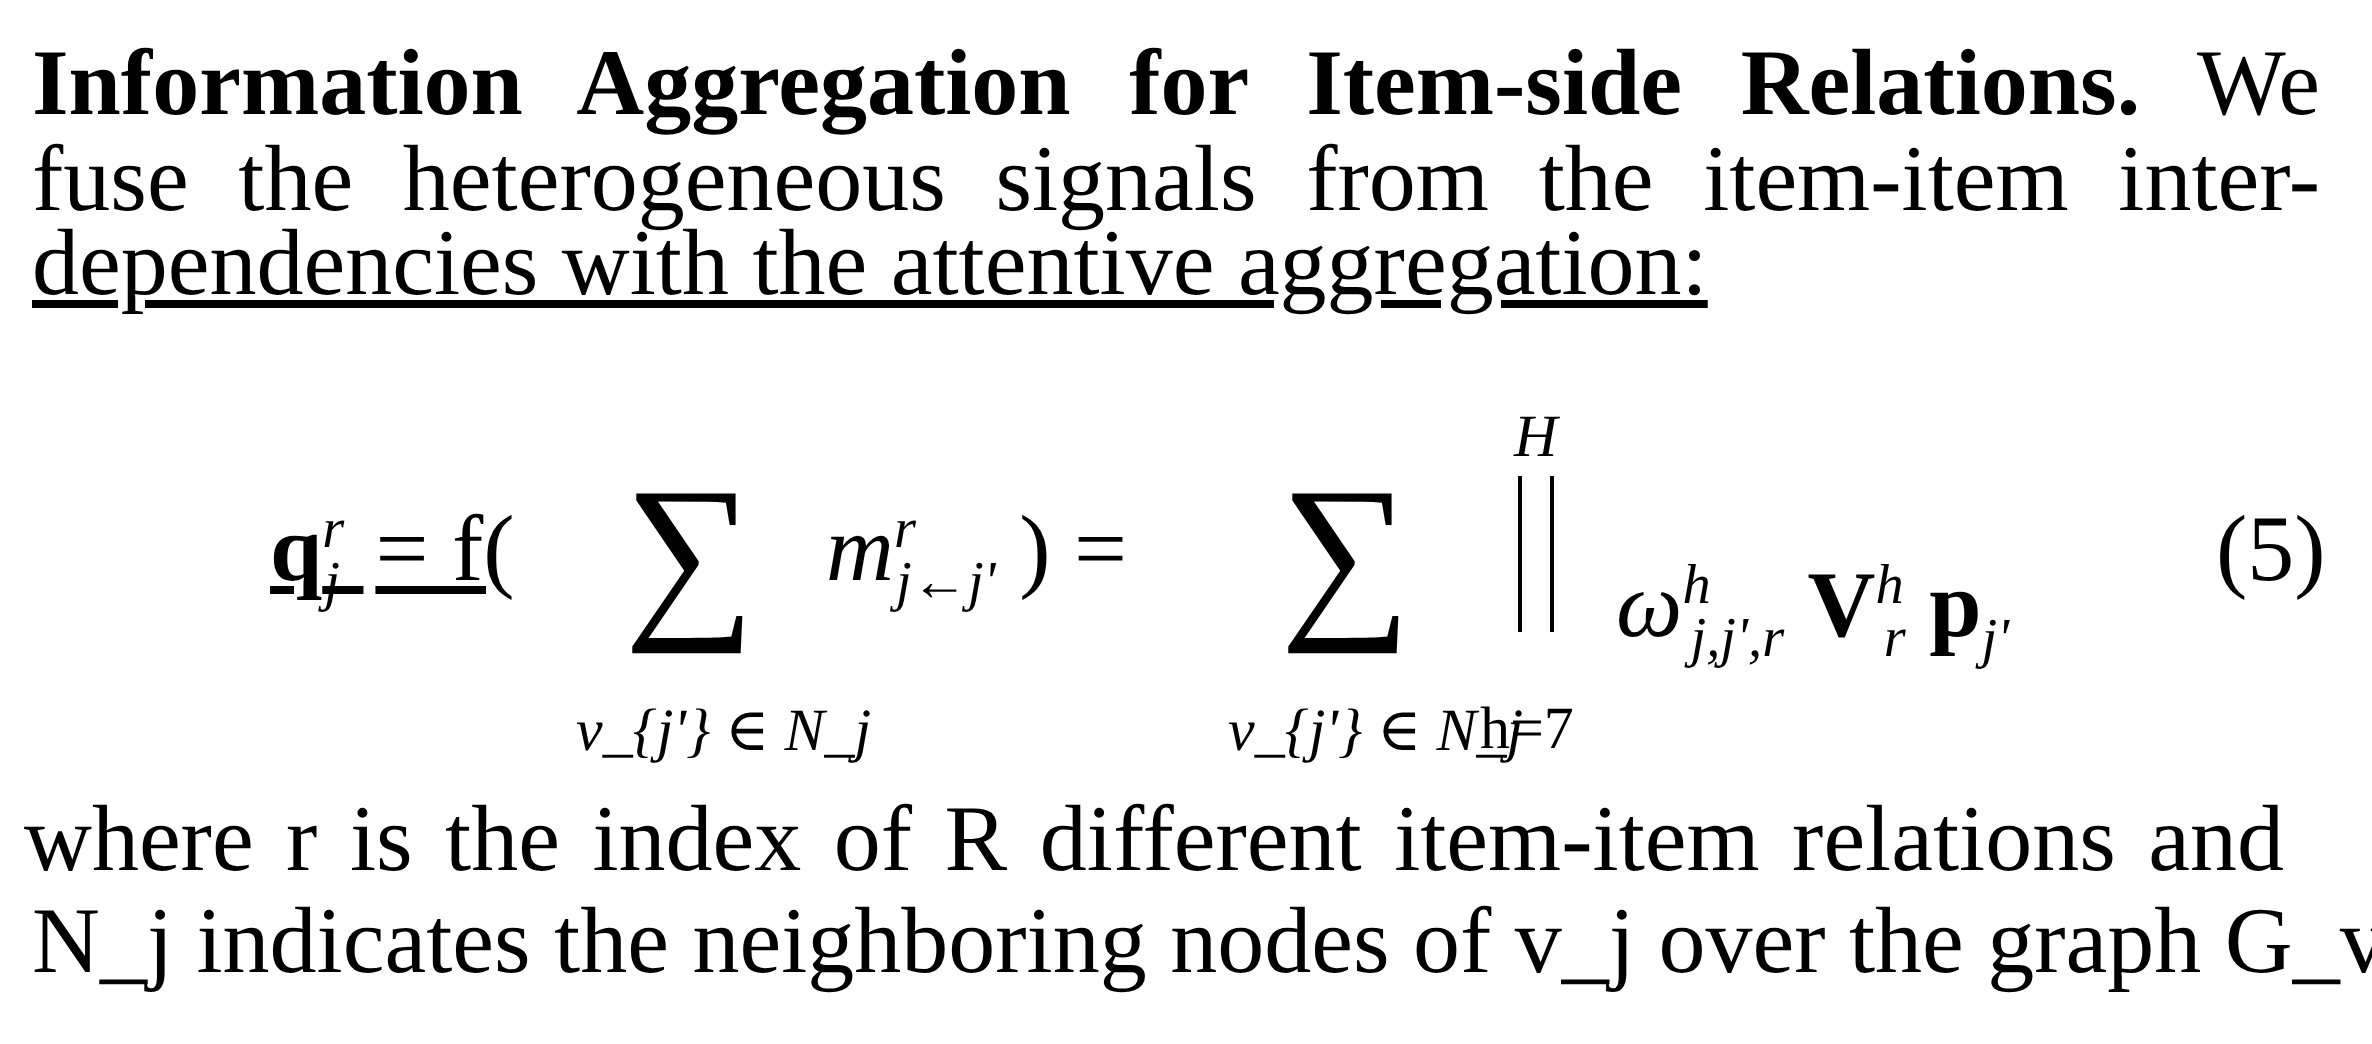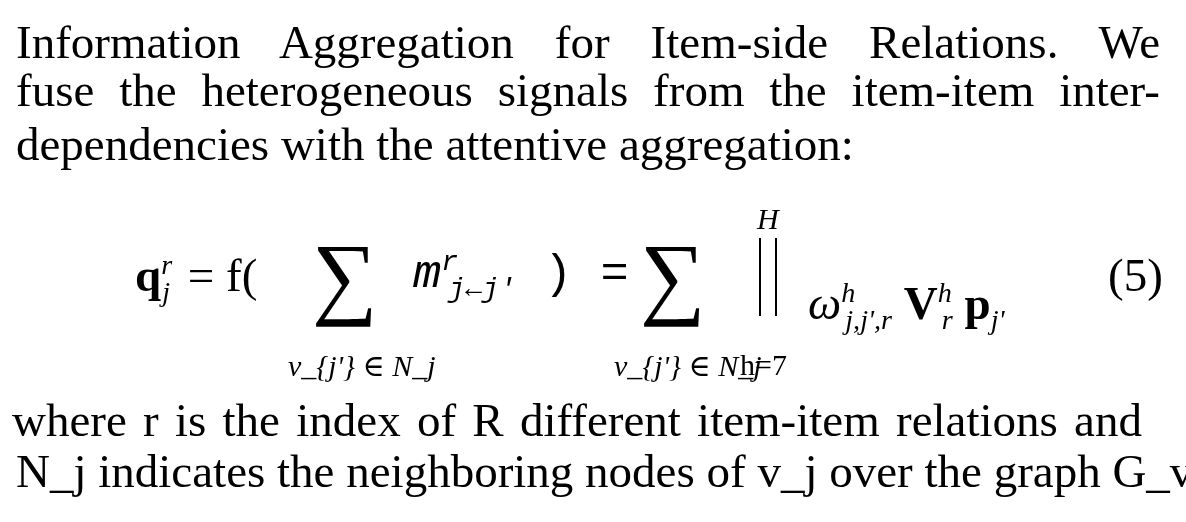--- a/index.html
+++ b/index.html
@@ -5,49 +5,49 @@
   html, body { margin: 0; padding: 0; background: #ffffff; }
   body {
     width: 1186px; height: 522px; overflow: hidden; position: relative;
     font-family: "Liberation Serif", "DejaVu Serif", serif; color: #000;
   }
   .line {
     position: absolute; left: 16px; width: 1144px;
     font-size: 47px; line-height: 50px; white-space: nowrap;
   }
   .justify { text-align: justify; text-align-last: justify; }
-  .bold { font-weight: normal; margin-top: 41px; }
+  .bold { font-weight: bold; margin-top: 41px; }
   .mi { font-style: italic; }
   .mb { font-weight: bold; font-style: normal; }
   sub, sup { font-size: 60%; line-height: 0; }
   .eq { position: absolute; top: 200px; left: 0; width: 1186px; height: 160px; }
   .eqpart { position: absolute; font-size: 47px; white-space: nowrap; }
   .bigop { position: absolute; font-size: 92px; line-height: 1; }
   .under { position: absolute; font-size: 30px; font-style: italic; white-space: nowrap; margin-top: 30px; }
   .over { position: absolute; font-size: 30px; font-style: italic; }
   .bars { position: absolute; width: 14px; border-left: 2px solid #000; border-right: 2px solid #000; }
 </style>
 </head>
 <body>
 
 <div class="line justify" style="top:17px;">
   <span class="bold">Information Aggregation for Item-side Relations.</span>
   <span>We</span>
 </div>
 <div class="line justify" style="top:65px;">fuse the heterogeneous signals from the item-item inter-</div>
-<div class="line" style="top:119px;">dependencies with the attentive aggregation:</div>
+<div class="line" style="top:107px;text-decoration:underline;">dependencies with the attentive aggregation:</div>
 
 <div class="eq">
-  <div class="eqpart" style="left:135px; top:48px;">
+  <div class="eqpart" style="left:135px; top:48px;text-decoration:underline;">
     <span class="mb">q</span><sup class="mi">r</sup><sub class="mi" style="margin-left:-10px;">j</sub>
     <span style="margin-left:6px;">= f(</span>
   </div>
   <div class="bigop" style="left:312px; top:30px;">∑</div>
   <div class="under" style="left:288px; top:118px;">v_{j'} ∈ N_j</div>
-  <div class="eqpart" style="left:413px; top:48px;font-family:Liberation Mono, monospace;">
+  <div class="eqpart" style="left:413px; top:48px;">
     <span class="mi">m</span><sup class="mi">r</sup><sub class="mi" style="margin-left:-10px;">j←j'</sub>
     <span>) =</span>
   </div>
   <div class="bigop" style="left:640px; top:30px;">∑</div>
   <div class="under" style="left:614px; top:118px;">v_{j'} ∈ N_j</div>
   <div class="over" style="left:757px; top:2px;">H</div>
   <div class="bars" style="left:759px; top:38px; height:78px;"></div>
   <div class="under" style="left:740px; top:118px; font-style:normal;">h=7</div>
   <div class="eqpart" style="left:808px; top:48px;margin-top:28px;">
     <span class="mi">ω</span><sup class="mi">h</sup><sub class="mi" style="margin-left:-10px;">j,j',r</sub>

